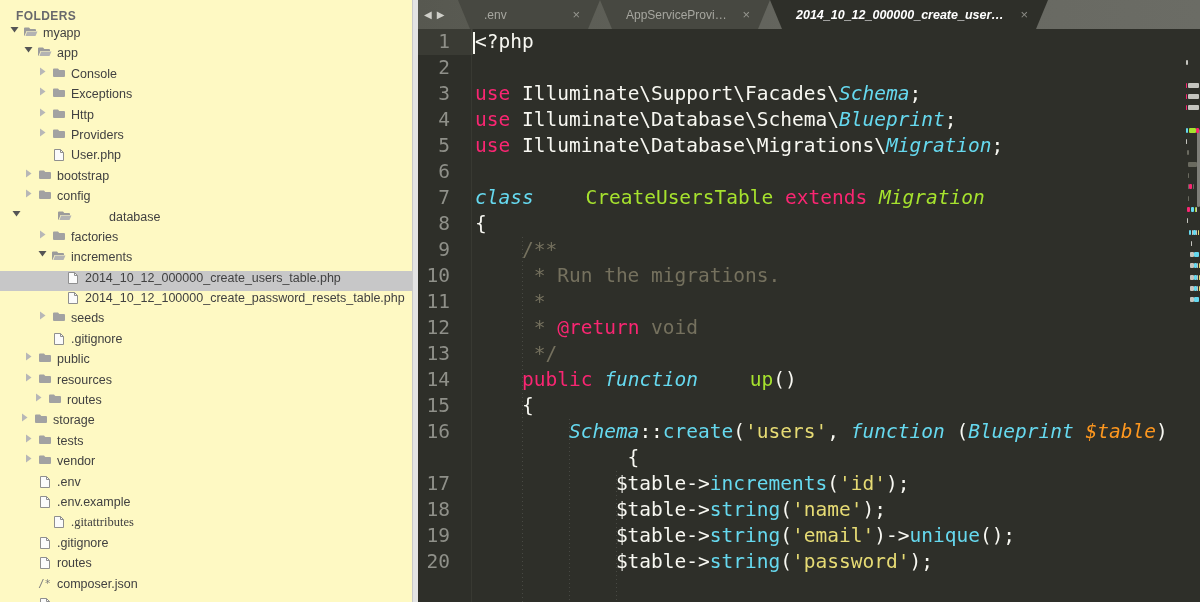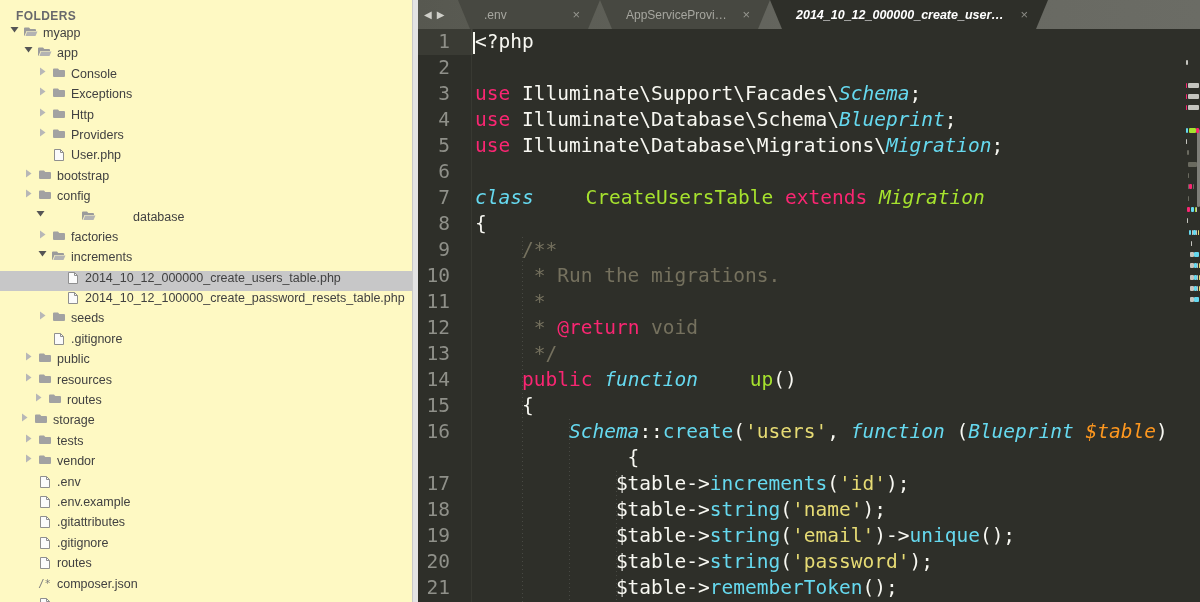--- a/index.html
+++ b/index.html
@@ -180,21 +180,21 @@
             <path fill="#b7b7b7" d="M1 0.5 l5.5 4 -5.5 4 z"></path>
           </svg>
         </span>
         <span class="icon-slot">
           <svg width="14" height="11" viewBox="0 0 14 11" xmlns="http://www.w3.org/2000/svg">
             <path fill="#a2a2a2" d="M1 2.5 a1 1 0 0 1 1-1 h4 l1.3 1.5 h4.7 a1 1 0 0 1 1 1 v5 a1 1 0 0 1 -1 1 h-10 a1 1 0 0 1 -1-1 z"></path>
           </svg>
         </span>
         <span class="tree-label">config</span>
       </div>
-      <div class="tree-item" style="padding-left: 34px; gap: 32px;">
+      <div class="tree-item" style="padding-left: 10px; gap: 32px;">
         <span class="arrow-slot">
           <svg width="9" height="7" viewBox="0 0 9 7" xmlns="http://www.w3.org/2000/svg">
             <path fill="#555555" d="M0.5 1 h8 l-4 5.5 z"></path>
           </svg>
         </span>
         <span class="icon-slot">
           <svg width="15" height="11" viewBox="0 0 15 11" xmlns="http://www.w3.org/2000/svg">
             <path fill="#9b9b9b" d="M1 2.5 a1 1 0 0 1 1-1 h4 l1.3 1.5 h4.7 a1 1 0 0 1 1 1 v1 h-9.5 l-2 5 a1 1 0 0 1 -.5-1 z"></path>
             <path fill="#b3b3b3" d="M4 5.5 h10.5 l-2 4.5 h-10 z"></path>
           </svg>
@@ -362,21 +362,21 @@
       <div class="tree-item" style="padding-left: 22px;">
         <span class="arrow-slot"></span>
         <span class="icon-slot">
           <svg width="12" height="14" viewBox="0 0 12 14" xmlns="http://www.w3.org/2000/svg">
             <path fill="#fbfbfb" stroke="#8f8f8f" stroke-width="1" d="M1.5 1.5 h6 l3 3 v8 h-9 z"></path>
             <path fill="none" stroke="#8f8f8f" stroke-width="1" d="M7.5 1.5 v3 h3"></path>
           </svg>
         </span>
         <span class="tree-label">.env.example</span>
       </div>
-      <div class="tree-item" style="padding-left: 22px;">
+      <div class="tree-item" style="padding-left: 36px; font-family: Liberation Serif, serif;">
         <span class="arrow-slot"></span>
         <span class="icon-slot">
           <svg width="12" height="14" viewBox="0 0 12 14" xmlns="http://www.w3.org/2000/svg">
             <path fill="#fbfbfb" stroke="#8f8f8f" stroke-width="1" d="M1.5 1.5 h6 l3 3 v8 h-9 z"></path>
             <path fill="none" stroke="#8f8f8f" stroke-width="1" d="M7.5 1.5 v3 h3"></path>
           </svg>
         </span>
         <span class="tree-label">.gitattributes</span>
       </div>
       <div class="tree-item" style="padding-left: 22px;">
@@ -519,24 +519,20 @@
         <span class="gut">18</span>
         <span class="ctext" style="position: relative;"><span class="tok-fg">            $table-&gt;</span><span class="tok-cyan">string</span><span class="tok-fg">(</span><span class="tok-yellow">'name'</span><span class="tok-fg">);</span></span>
       </div>
       <div class="crow">
         <span class="gut">19</span>
         <span class="ctext" style="position: relative;"><span class="tok-fg">            $table-&gt;</span><span class="tok-cyan">string</span><span class="tok-fg">(</span><span class="tok-yellow">'email'</span><span class="tok-fg">)-&gt;</span><span class="tok-cyan">unique</span><span class="tok-fg">();</span></span>
       </div>
       <div class="crow">
         <span class="gut">20</span>
         <span class="ctext" style="position: relative;"><span class="tok-fg">            $table-&gt;</span><span class="tok-cyan">string</span><span class="tok-fg">(</span><span class="tok-yellow">'password'</span><span class="tok-fg">);</span></span>
-      </div>
-      <div class="crow">
-        <span class="gut">21</span>
-        <span class="ctext" style="position: relative;"><span class="tok-fg">            $table-&gt;</span><span class="tok-cyan">rememberToken</span><span class="tok-fg">();</span></span>
       </div>
       <div class="indent-guide" style="left: 104px; top: 208px; bottom: 0px;"></div>
       <div class="indent-guide" style="left: 151px; top: 390px; bottom: 0px;"></div>
       <div class="indent-guide" style="left: 198px; top: 442px; bottom: 0px;"></div>
     </div>
   <div id="minimap">
     <div id="mm-scroll"></div>
   <div class="mmbar" style="left: 0px; top: 31px; width: 2.25px; background: rgba(248, 248, 242, 0.75);"></div>
       <div class="mmbar" style="left: 0px; top: 53.6px; width: 1.35px; background: rgb(249, 38, 114);"></div>
       <div class="mmbar" style="left: 1.75px; top: 53.6px; width: 11.25px; background: rgba(248, 248, 242, 0.75);"></div>

